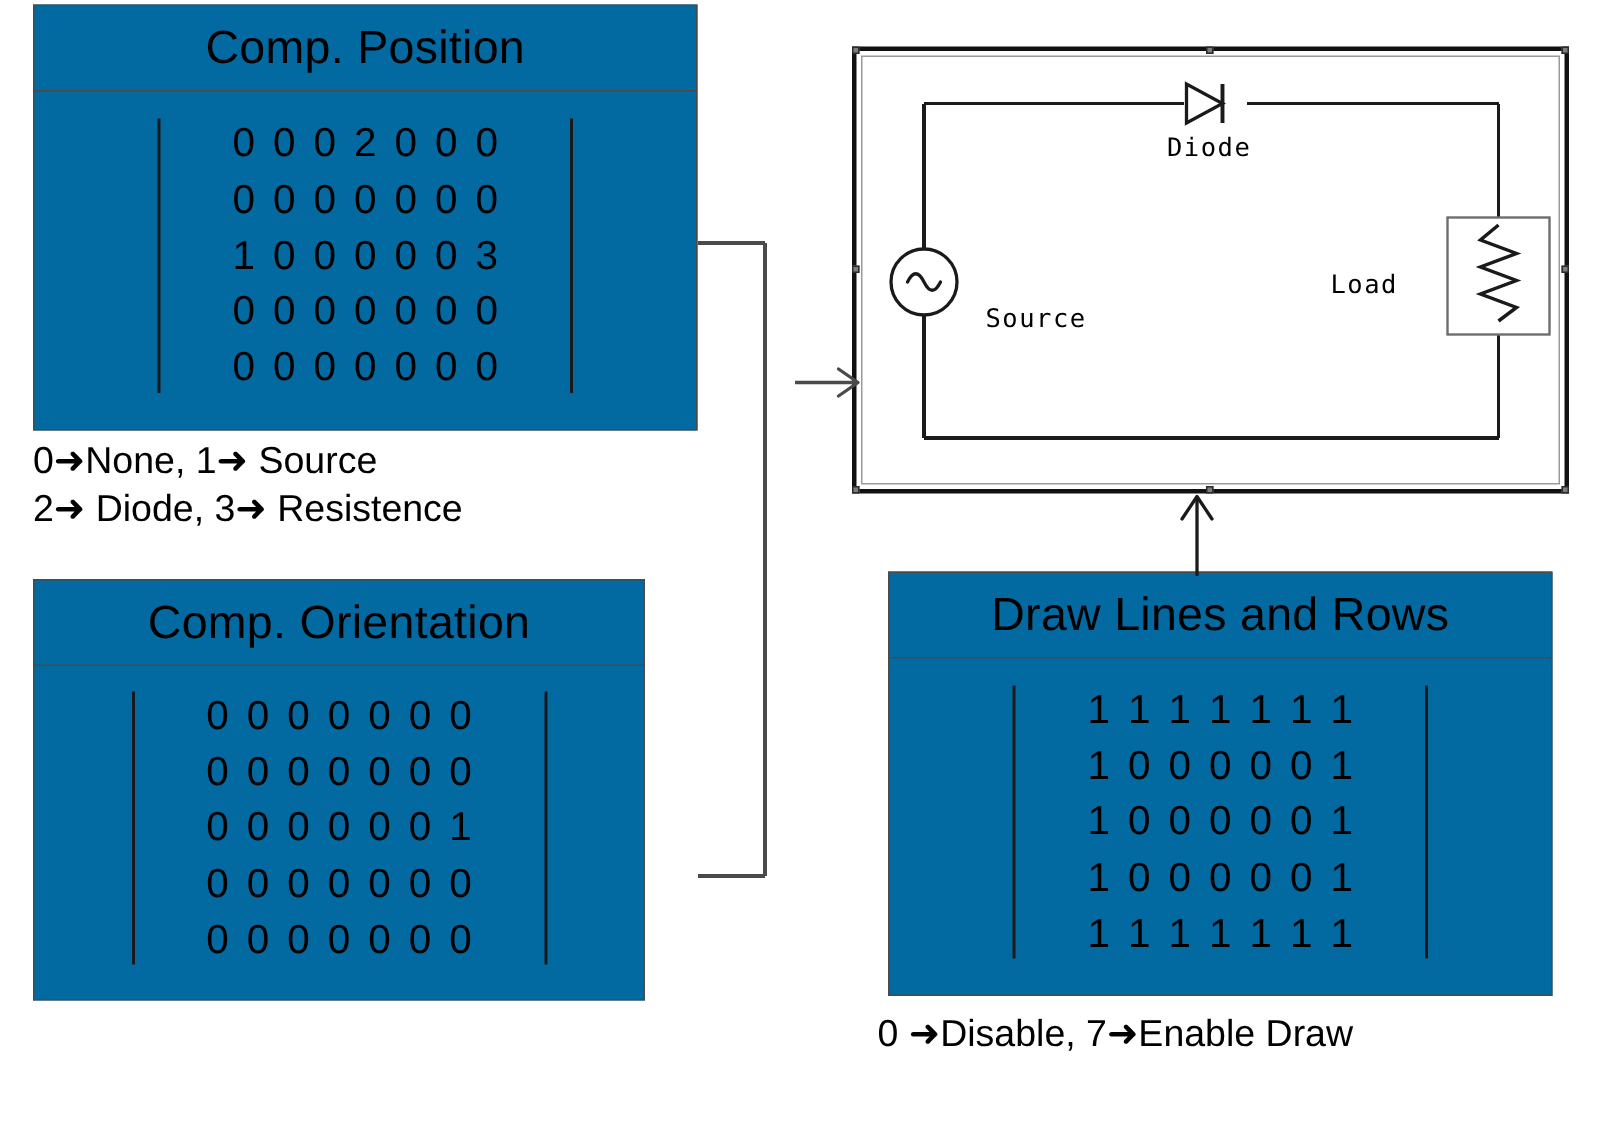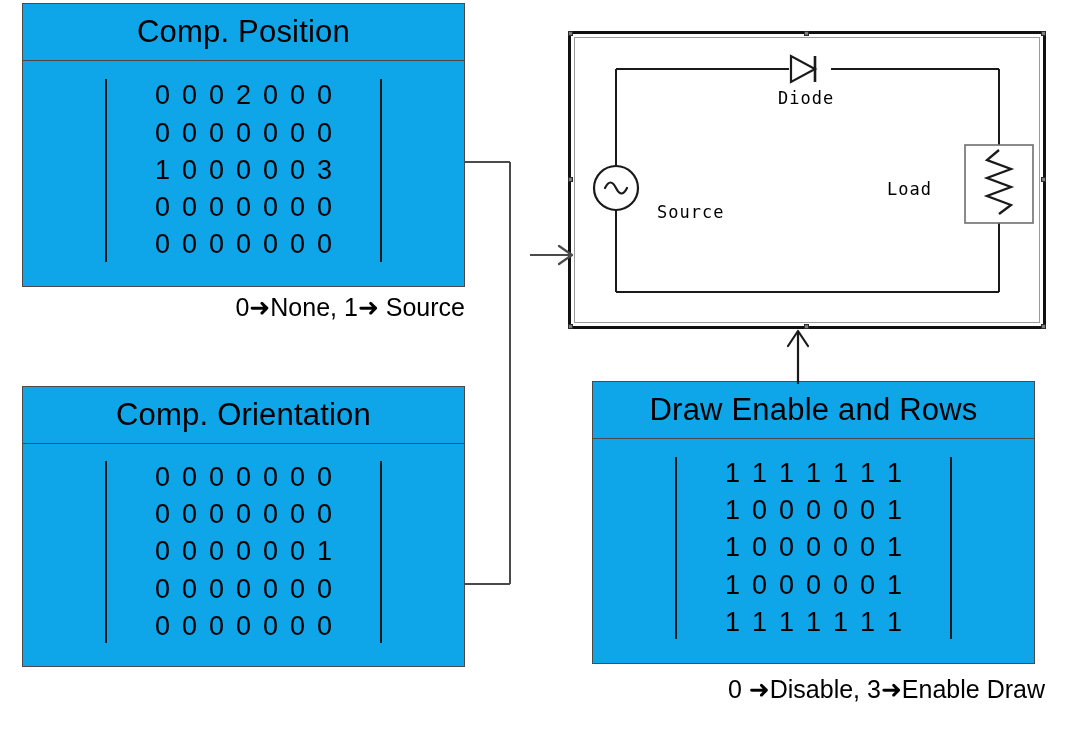--- a/index.html
+++ b/index.html
@@ -11,21 +11,21 @@
     width: 1081px;
     height: 749px;
     position: relative;
     font-family: "Liberation Sans", sans-serif;
     overflow: hidden;
   }
 
   
   .panel {
     position: absolute;
-    background: #0ea5e9;
+    background: #0369a1;
     border: 1px solid #4a4a4a;
     box-sizing: border-box;
   }
   .panel-title {
     text-align: center;
     font-size: 31px;
     font-weight: 400;
     color: #000;
     letter-spacing: .2px;
     line-height: 1;
@@ -66,21 +66,21 @@
     white-space: pre;
   }
   .matrix-cell {
     width: 27px;
     text-align: center;
   }
 
   
   .caption {
     position: absolute;
-    text-align: right;
+    text-align: left;
     font-size: 25px;
     line-height: 1.28;
     color: #000;
     font-weight: 400;
   }
 
   
   #circuit-panel {
     position: absolute;
     left: 568px;
@@ -176,23 +176,24 @@
         <span class="matrix-cell">0</span>
         <span class="matrix-cell">0</span>
         <span class="matrix-cell">0</span>
       </div>
     </div>
   </div>
 </div>
 
 <div class="caption" style="left:22px; top:291px; width:443px;">
   <div>0➜None, 1➜ Source</div>
-</div>
-
-<div class="panel" id="ori-panel" style="left:22px; top:386px; width:443px; height:281px;">
+  <div>2➜ Diode, 3➜ Resistence</div>
+</div>
+
+<div class="panel" id="ori-panel" style="left:22px; top:386px; width:408px; height:281px;">
   <div class="panel-title">Comp. Orientation</div>
   <div class="panel-body" style="height:216px;">
     <div class="matrix-wrap">
       <span class="bracket left"></span>
       <span class="bracket right"></span>
       <div class="matrix-row">
         <span class="matrix-cell">0</span>
         <span class="matrix-cell">0</span>
         <span class="matrix-cell">0</span>
         <span class="matrix-cell">0</span>
@@ -237,21 +238,21 @@
         <span class="matrix-cell">0</span>
       </div>
     </div>
   </div>
 </div>
 
 <div class="caption" style="left:22px; top:673px; width:443px;">
 </div>
 
 <div class="panel" id="draw-panel" style="left:592px; top:381px; width:443px; height:283px;">
-  <div class="panel-title">Draw Enable and Rows</div>
+  <div class="panel-title">Draw Lines and Rows</div>
   <div class="panel-body" style="height:218px;">
     <div class="matrix-wrap">
       <span class="bracket left"></span>
       <span class="bracket right"></span>
       <div class="matrix-row">
         <span class="matrix-cell">1</span>
         <span class="matrix-cell">1</span>
         <span class="matrix-cell">1</span>
         <span class="matrix-cell">1</span>
         <span class="matrix-cell">1</span>
@@ -292,21 +293,21 @@
         <span class="matrix-cell">1</span>
         <span class="matrix-cell">1</span>
         <span class="matrix-cell">1</span>
         <span class="matrix-cell">1</span>
       </div>
     </div>
   </div>
 </div>
 
 <div class="caption" style="left:585px; top:673px; width:460px;">
-  <div>0 ➜Disable, 3➜Enable Draw</div>
+  <div>0 ➜Disable, 7➜Enable Draw</div>
 </div>
 
 <div id="circuit-panel">
   <div id="circuit-inner">
     <svg width="466" height="286" viewBox="0 0 466 286">
 
       <g stroke="#1a1a1a" stroke-width="2.4" fill="none" shape-rendering="crispEdges">
 
         <path d="M41,31 L41,128"></path>
 

